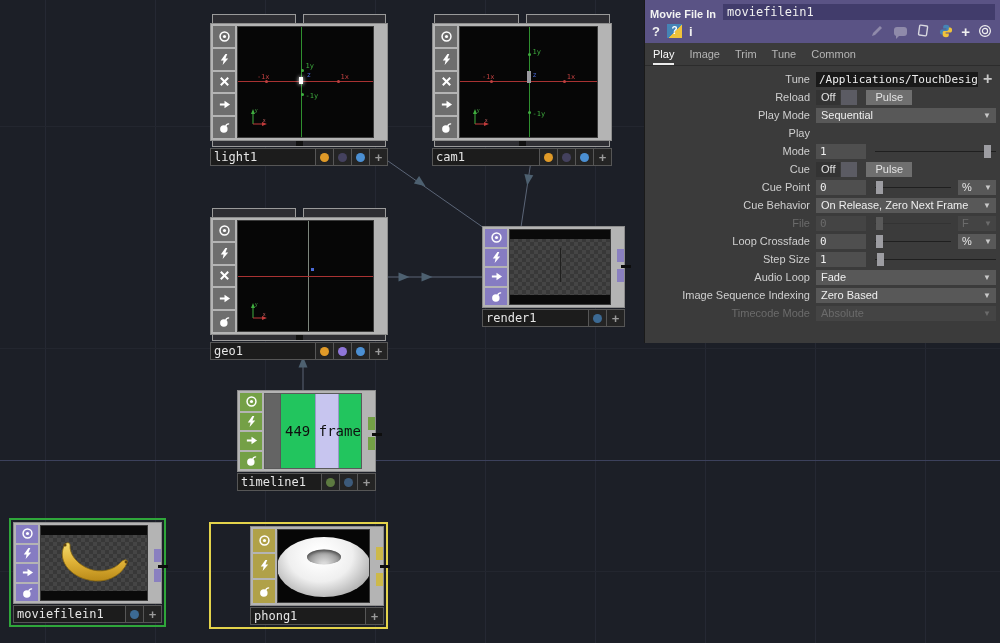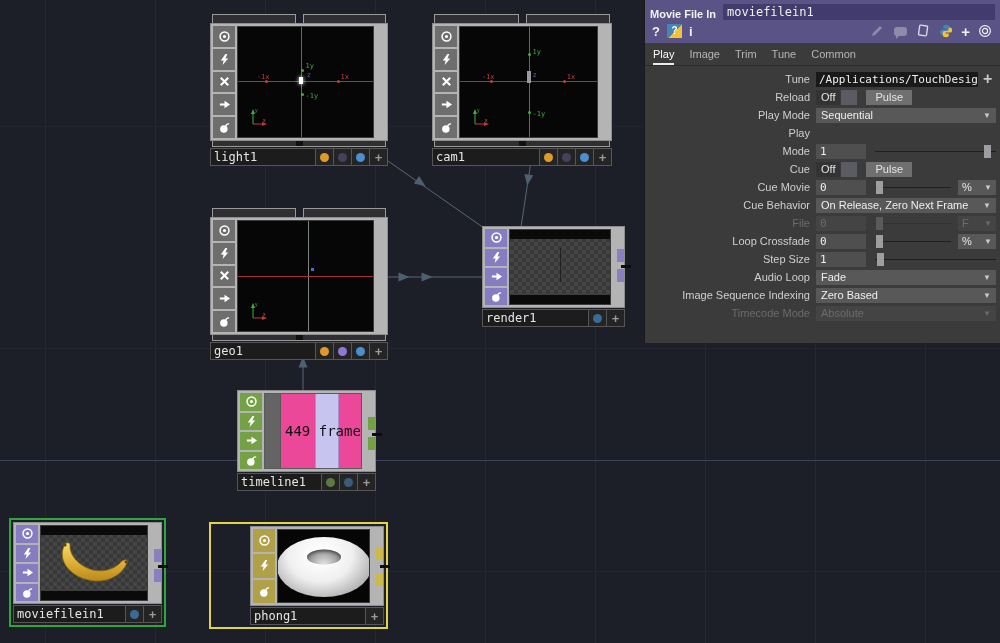--- a/index.html
+++ b/index.html
@@ -86,21 +86,21 @@
   
   .torus { position:absolute; left:50%; top:52%; transform:translate(-50%,-50%);
     width:94px; height:60px; border-radius:50%;
     background:radial-gradient(ellipse at 46% 30%, #ffffff 10%, #efefef 45%, #b3b3b3 76%, #6f6f6f 97%); }
   .torus .hole { position:absolute; left:50%; top:33%; transform:translate(-50%,-50%);
     width:34px; height:15px; border-radius:50%;
     background:radial-gradient(ellipse at 50% 130%, #e2e2e2 18%, #8e8e8e 75%);
     box-shadow:inset 0 2px 3px rgba(70,70,70,.85); }
 
   
-  .tlbody { flex:1; position:relative; background:#ec4899; border:1px solid #5a5a5a; overflow:hidden; }
+  .tlbody { flex:1; position:relative; background:#22c55e; border:1px solid #5a5a5a; overflow:hidden; }
   .tl-stripe { position:absolute; top:0; bottom:0; left:0; width:15px; background:#646464; border-right:1px solid #585858; }
   .tl-cursor { position:absolute; top:0; bottom:0; left:52%; width:23%; background:#c7c5ef;
                border-left:1px solid #9a98c8; border-right:1px solid #9a98c8; }
   .tl-text { position:absolute; left:20px; top:50%; transform:translateY(-52%); z-index:2;
              font-family:"DejaVu Sans Mono",monospace; font-size:14px; color:#101010; white-space:pre; }
 
   
   #panel { position:absolute; right:0; top:0; width:355px; height:343px; background:#3b3b3b;
            z-index:3; font-size:11px; color:#cfcfcf; border-left:1px solid #1a1a1a; }
   .phead { background:#5a5385; padding:2px 5px 1px; }
@@ -712,21 +712,21 @@
       </div>
       <div class="prow">
         <span class="plabel">Cue</span>
         <div class="pval">
           <span class="w-off">Off</span>
           <span class="w-togglebox"></span>
           <span class="w-pulse">Pulse</span>
         </div>
       </div>
       <div class="prow">
-        <span class="plabel">Cue Movie</span>
+        <span class="plabel">Cue Point</span>
         <div class="pval">
           <span class="w-num">0</span>
           <div class="w-slider">
             <span class="track"></span>
             <span class="handle" style="left: calc(2% - 0.14px);"></span>
           </div>
           <div class="w-unit">
             <span>%</span>
             <span class="darr">▼</span>
           </div>

